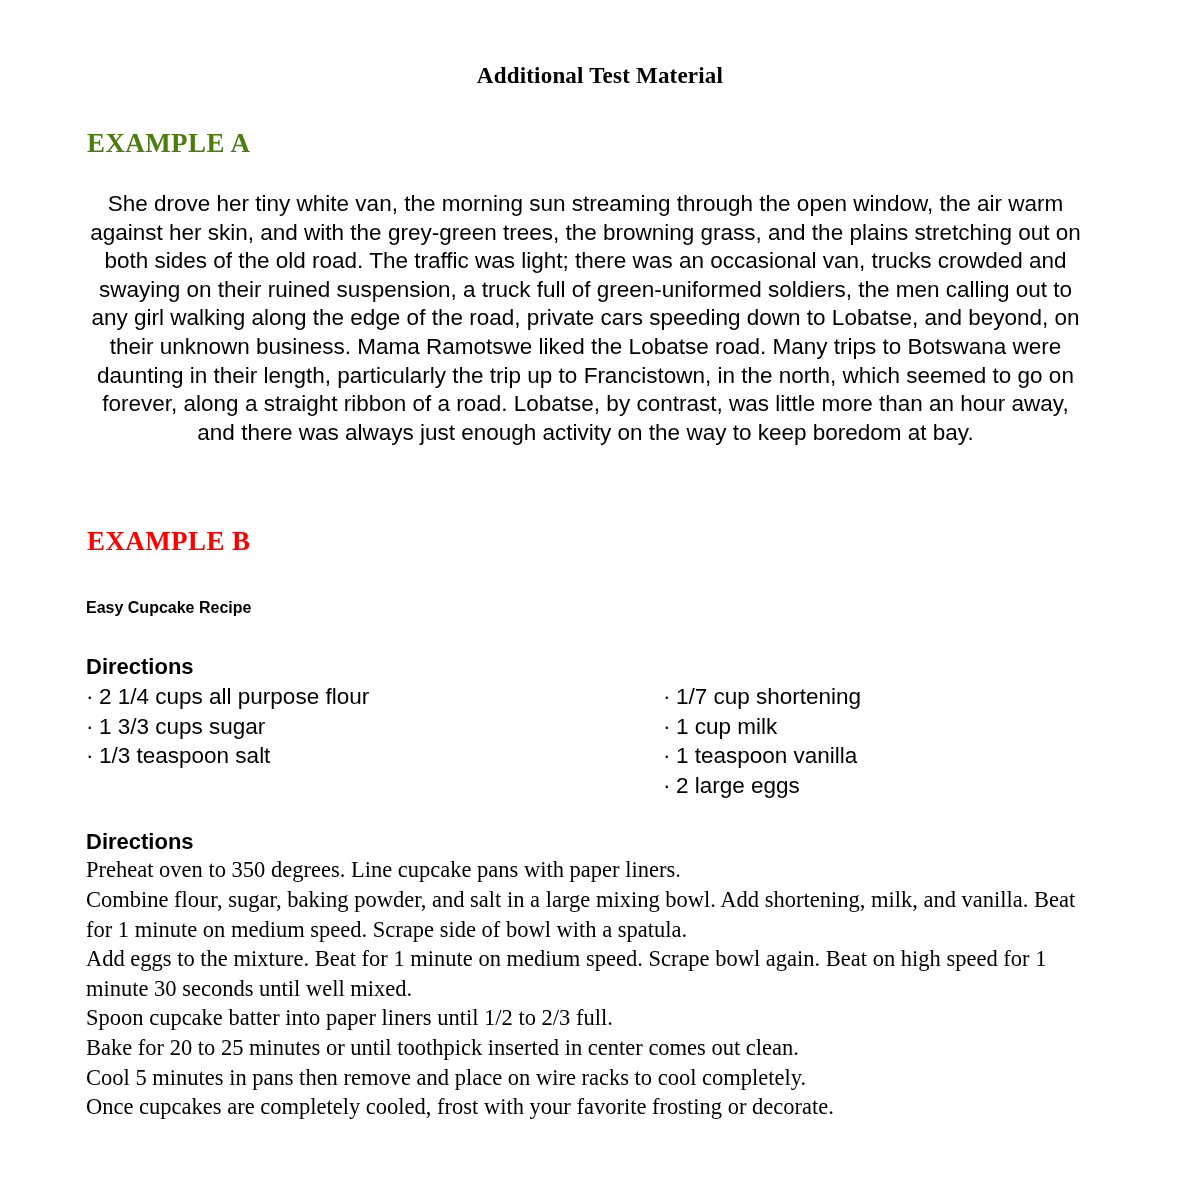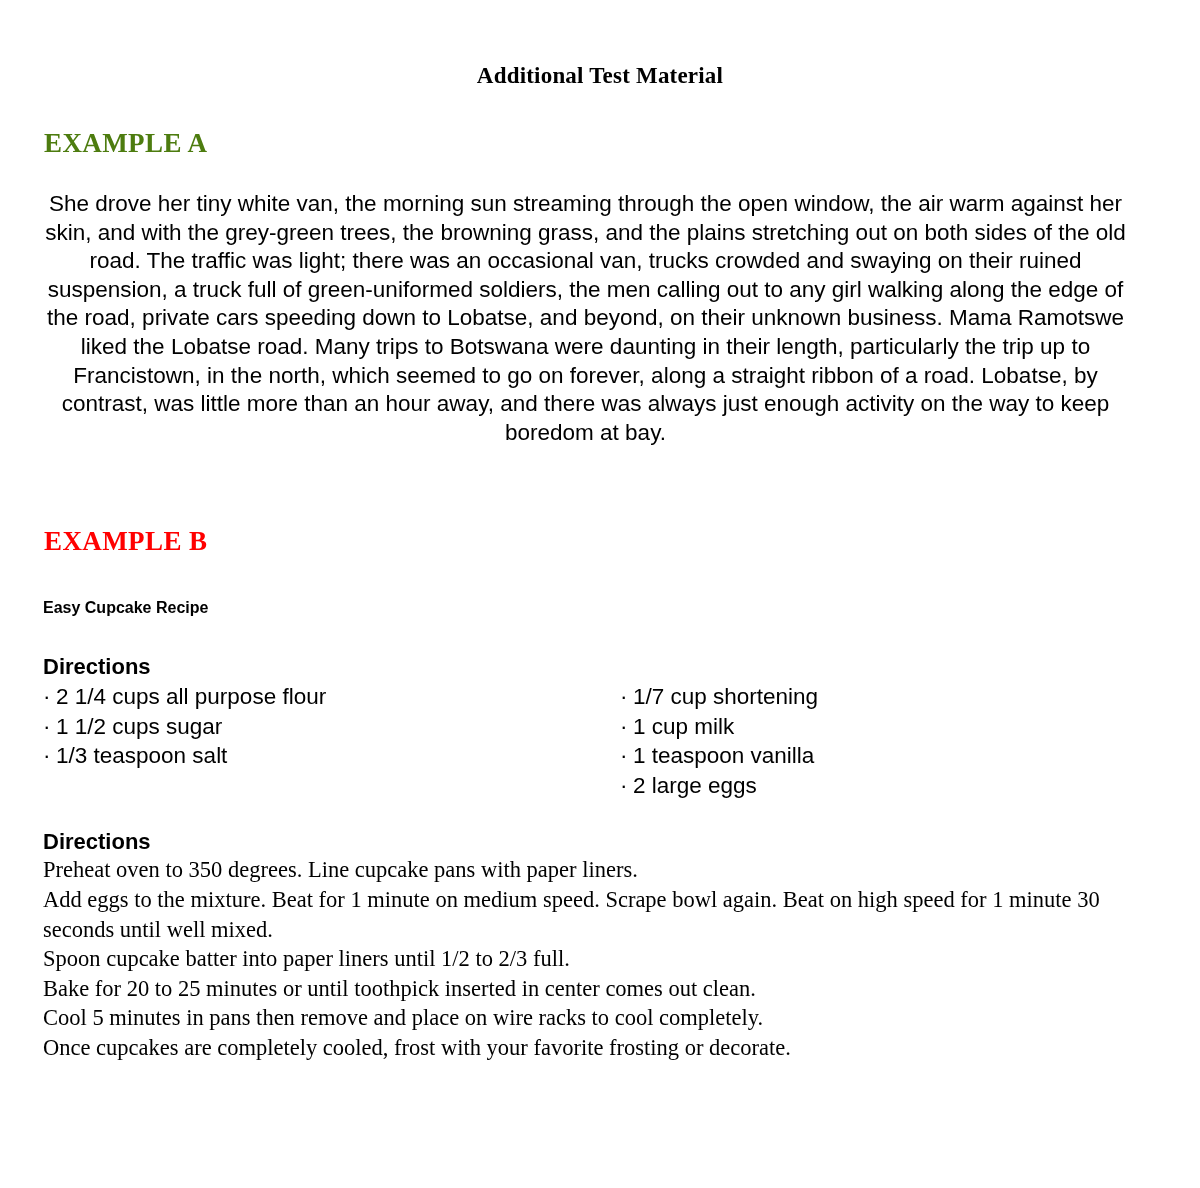--- a/index.html
+++ b/index.html
@@ -13,21 +13,21 @@
     height: 1188px;
     font-family: "Liberation Sans", sans-serif;
     color: #000000;
     -webkit-font-smoothing: antialiased;
   }
   .page {
     position: relative;
     width: 1200px;
     height: 1188px;
     box-sizing: border-box;
-    padding: 0 32px;
+    padding: 0 75px;
     background: #ffffff;
     overflow: hidden;
   }
 
   
   .doc-title {
     font-family: "Liberation Serif", serif;
     font-weight: bold;
     font-size: 23px;
     text-align: center;
@@ -127,38 +127,39 @@
     <h2 class="example-heading" style="color: rgb(255, 0, 0);">EXAMPLE B</h2>
 
     <h3 class="recipe-title">Easy Cupcake Recipe</h3>
 
     <h4 class="section-label ingredients-label">Directions</h4>
 
     <div class="ingredient-columns">
       <div class="ingredient-col left">
         <ul class="ingredient-list">
           <li><span class="bullet-dot">·</span><span>2 1/4 cups all purpose flour</span></li>
-          <li><span class="bullet-dot">·</span><span>1 1/2 cups sugar</span></li>
+          <li><span class="bullet-dot">·</span><span>1 3/3 cups sugar</span></li>
           <li><span class="bullet-dot">·</span><span>1/3 teaspoon salt</span></li>
         </ul>
       </div>
       <div class="ingredient-col right">
         <ul class="ingredient-list">
           <li><span class="bullet-dot">·</span><span>1/7 cup shortening</span></li>
           <li><span class="bullet-dot">·</span><span>1 cup milk</span></li>
           <li><span class="bullet-dot">·</span><span>1 teaspoon vanilla</span></li>
           <li><span class="bullet-dot">·</span><span>2 large eggs</span></li>
         </ul>
       </div>
     </div>
 
     <h4 class="section-label directions-label">Directions</h4>
 
     <ul class="directions-list">
       <li>Preheat oven to 350 degrees.  Line cupcake pans with paper liners.</li>
+      <li>Combine flour, sugar, baking powder, and salt in a large mixing bowl.  Add shortening, milk, and vanilla.  Beat for 1 minute on medium speed.  Scrape side of bowl with a spatula.</li>
       <li>Add eggs to the mixture.  Beat for 1 minute on medium speed.  Scrape bowl again.  Beat on high speed for 1 minute 30 seconds until well mixed.</li>
       <li>Spoon cupcake batter into paper liners until 1/2 to 2/3 full.</li>
       <li>Bake for 20 to 25 minutes or until toothpick inserted in center comes out clean.</li>
       <li>Cool 5 minutes in pans then remove and place on wire racks to cool completely.</li>
       <li>Once cupcakes are completely cooled, frost with your favorite frosting or decorate.</li>
     </ul>
   </div>
 
 </div>
 

